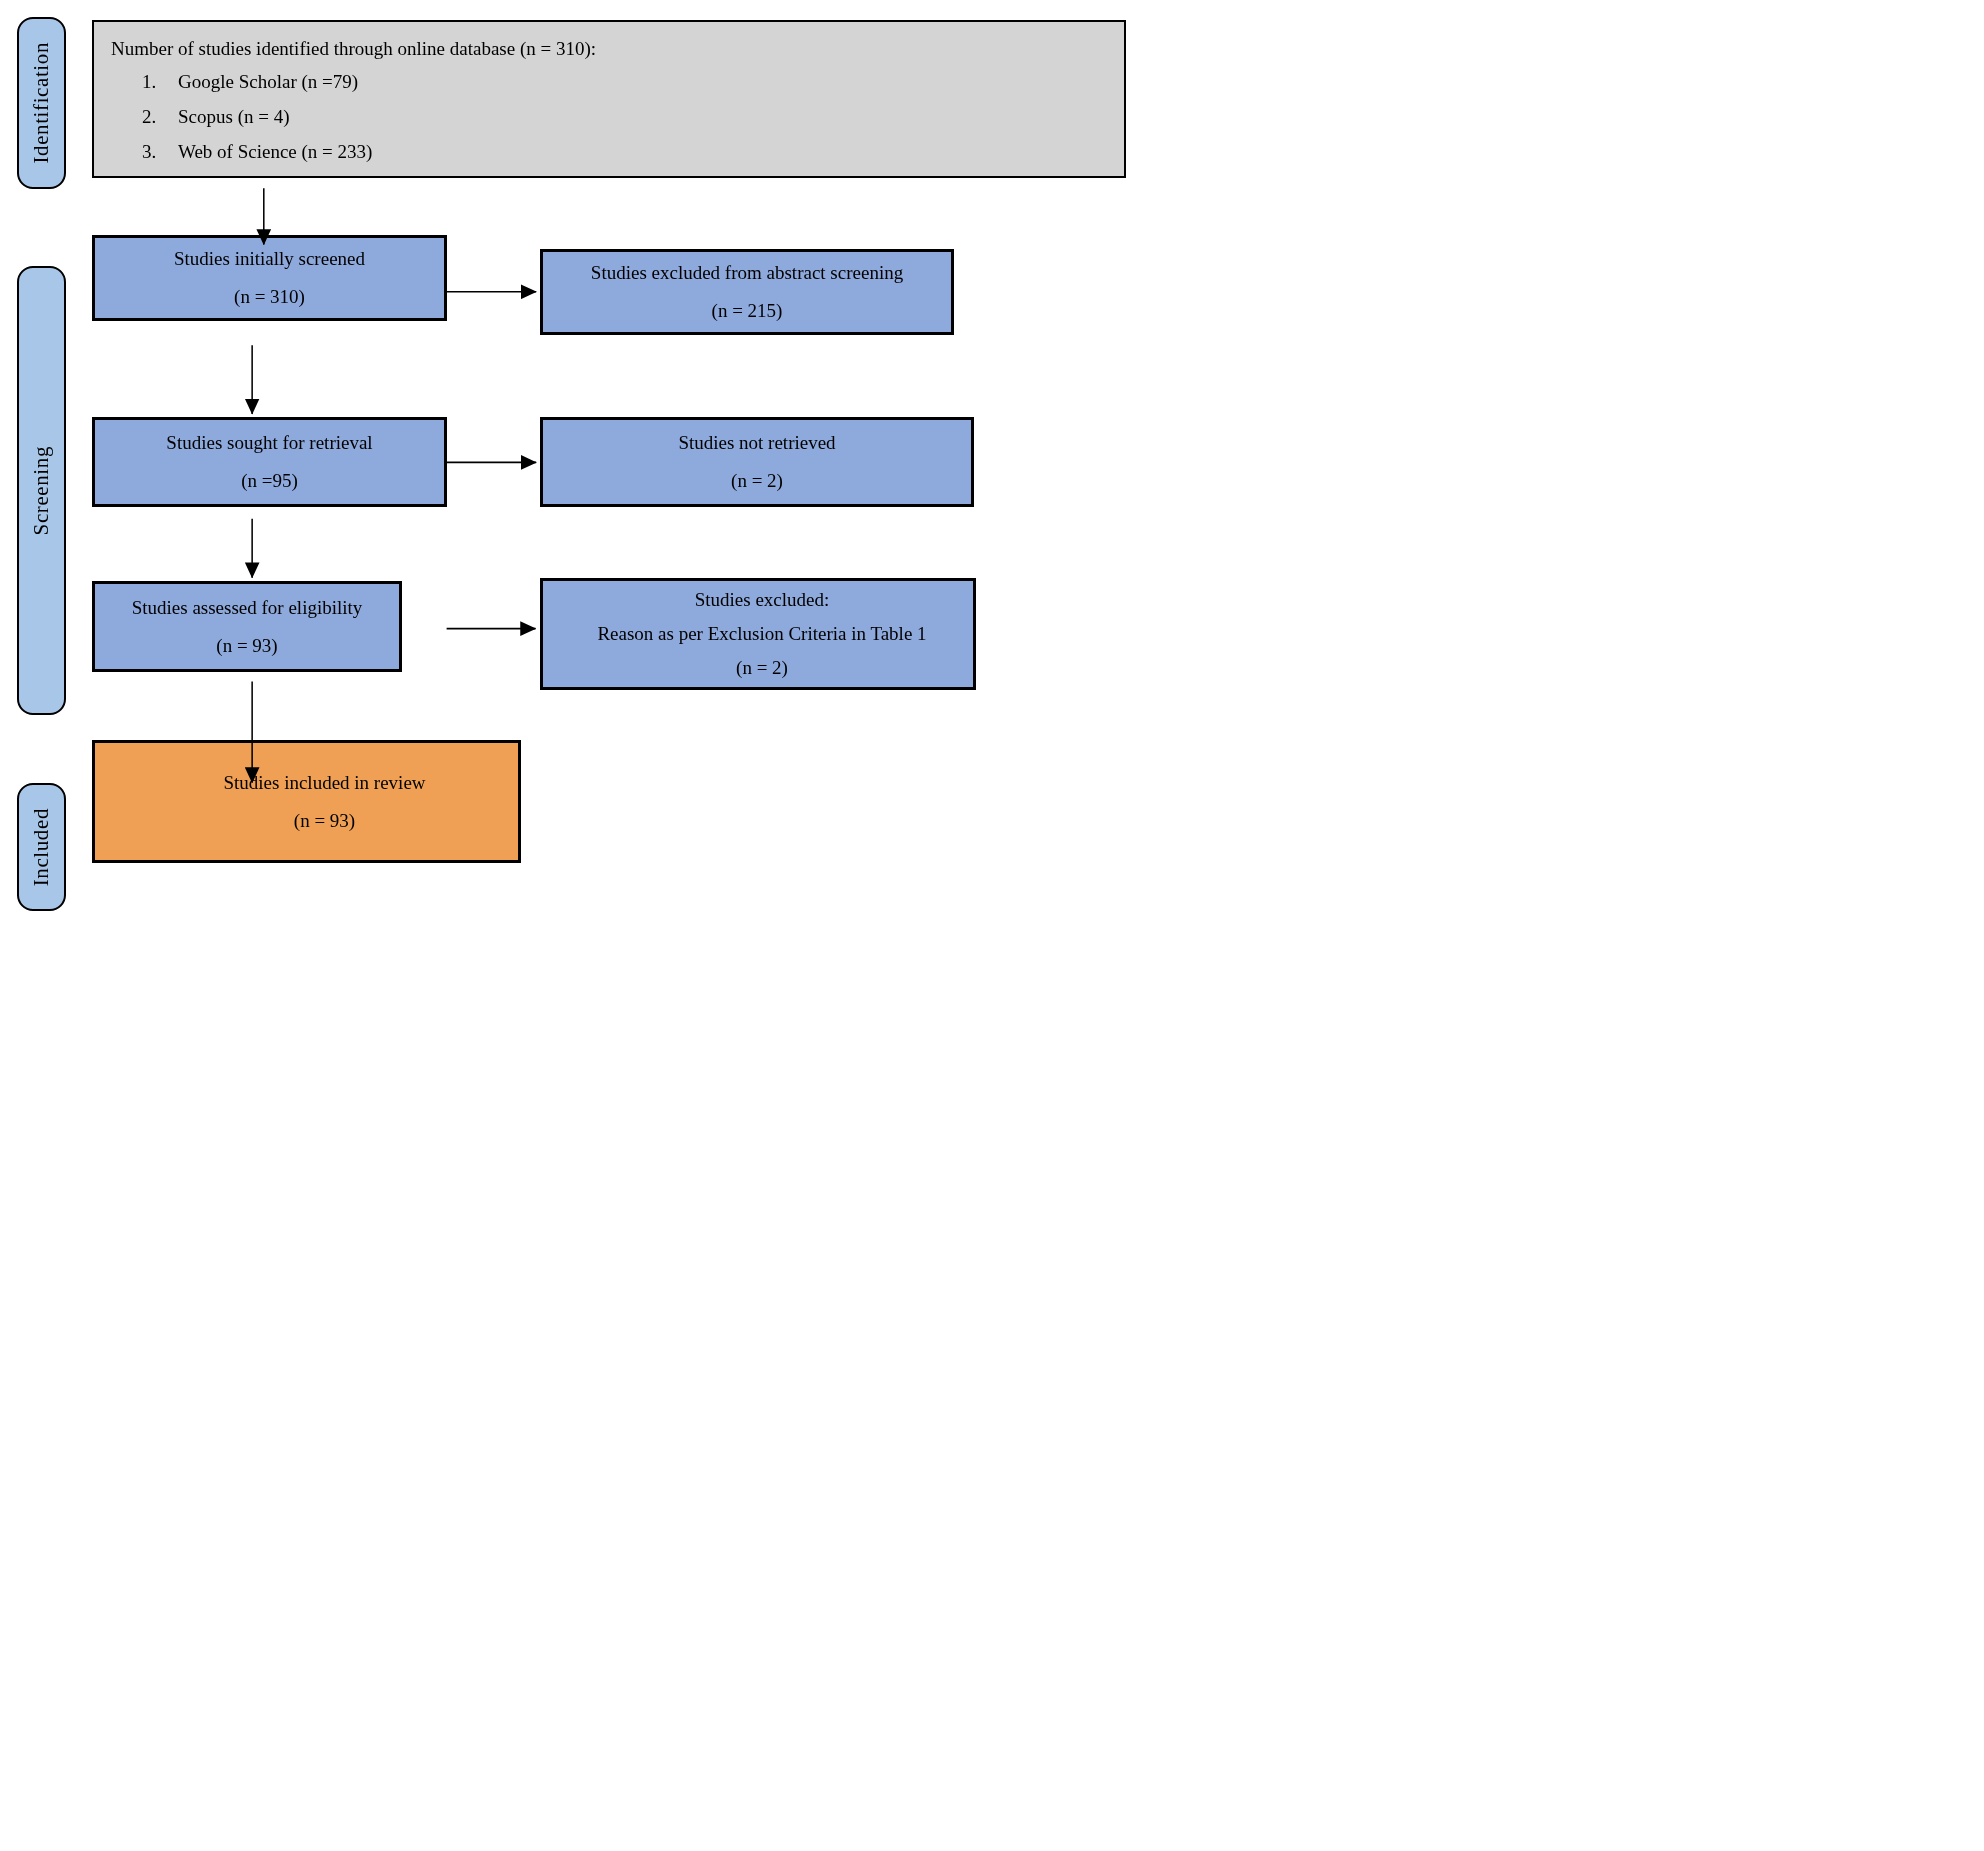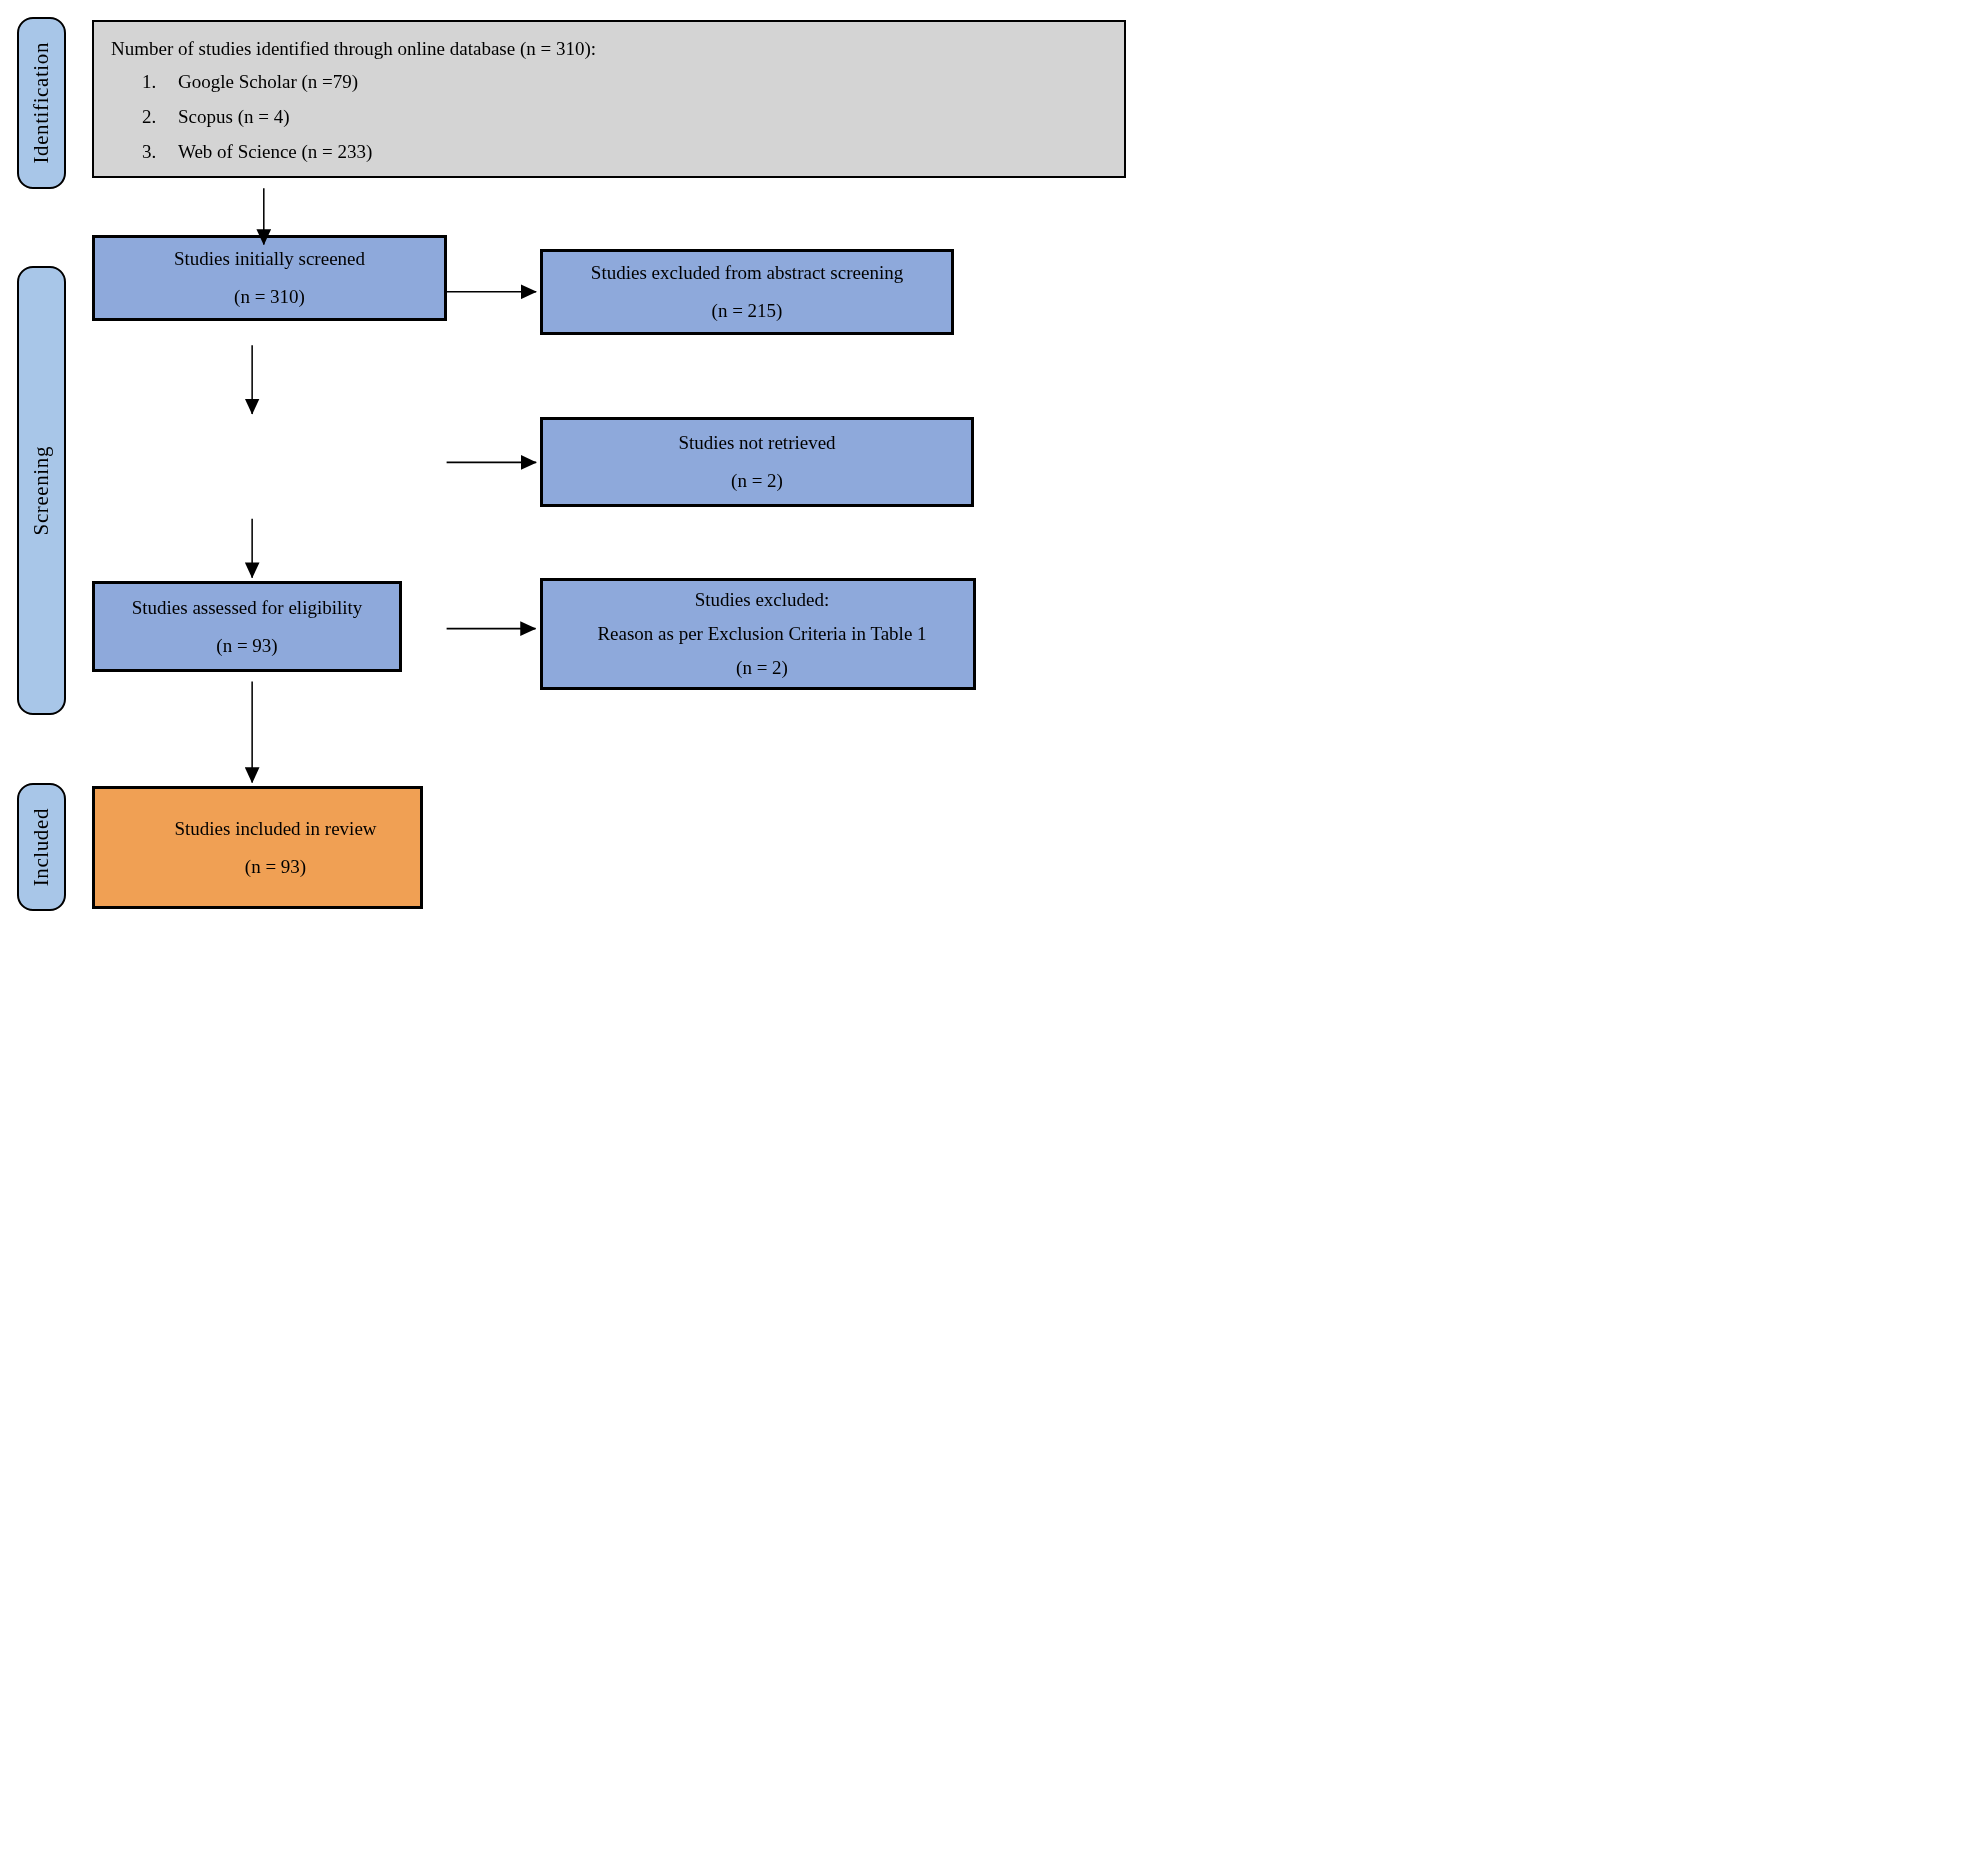--- a/index.html
+++ b/index.html
@@ -80,36 +80,40 @@
 
   <div class="box gap2" style="left:92px; top:235px; width:355px; height:86px;">
     <div>Studies initially screened</div>
     <div>(n = 310)</div>
   </div>
   <div class="box gap2" style="left:540px; top:249px; width:414px; height:86px;">
     <div>Studies excluded from abstract screening</div>
     <div>(n = 215)</div>
   </div>
 
+  <div class="box gap2" style="left:92px; top:417px; width:355px; height:90px;">
+    <div>Studies sought for retrieval</div>
+    <div>(n =95)</div>
+  </div>
   <div class="box gap2" style="left:540px; top:417px; width:434px; height:90px;">
     <div>Studies not retrieved</div>
     <div>(n = 2)</div>
   </div>
 
   <div class="box gap2" style="left:92px; top:581px; width:310px; height:91px;">
     <div>Studies assessed for eligibility</div>
     <div>(n = 93)</div>
   </div>
   <div class="box gap3" style="left:540px; top:578px; width:436px; height:112px;">
     <div>Studies excluded:</div>
     <div>Reason as per Exclusion Criteria in Table 1</div>
     <div>(n = 2)</div>
   </div>
 
-  <div class="box gap2" id="included-box" style="left:92px; top:786px; width:331px; height:123px;padding-left:36px;">
+  <div class="box gap2" id="included-box" style="left:92px; top:740px; width:429px; height:123px;padding-left:36px;">
     <div>Studies included in review</div>
     <div>(n = 93)</div>
   </div>
 
   <svg id="arrows" width="992" height="926" viewBox="0 0 1617 1508">
     <defs>
       <marker id="ah" markerUnits="userSpaceOnUse" markerWidth="26" markerHeight="24" refX="25" refY="12" orient="auto">
         <path d="M0,0 L26,12 L0,24 z" fill="#000"></path>
       </marker>
     </defs>

